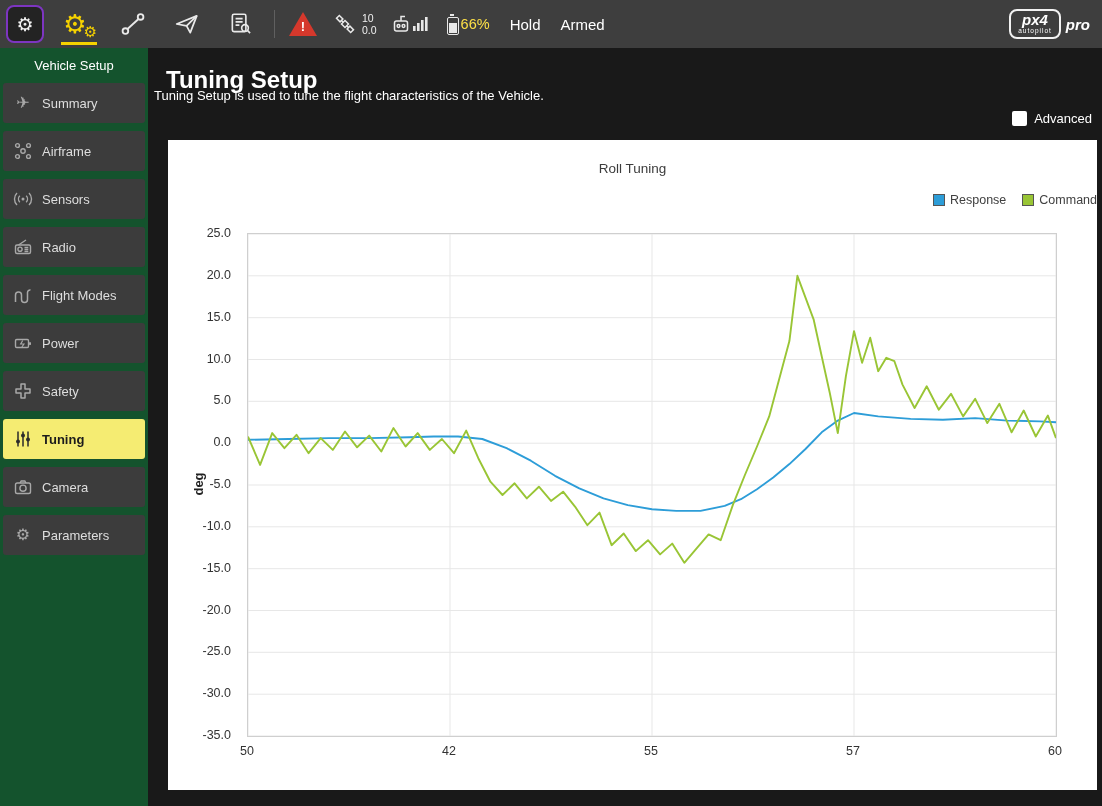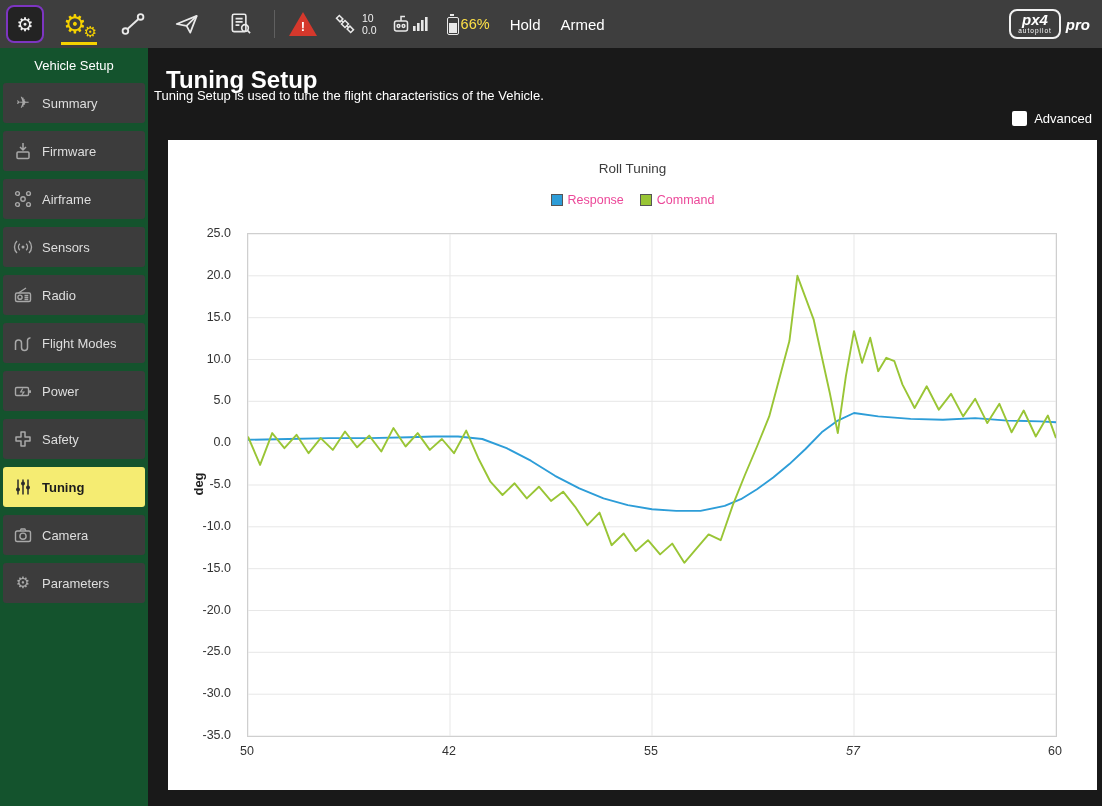--- a/index.html
+++ b/index.html
@@ -57,22 +57,22 @@
   
   .main{position:absolute;top:48px;left:148px;right:0;bottom:0}
   .page-title{position:absolute;left:6px;top:6px;margin:12px;color:#fff;font-size:24px;font-weight:bold}
   .page-subtitle{position:absolute;left:6px;top:40px;margin:0;color:#fff;font-size:13px}
   .advanced{position:absolute;top:63px;right:10px;display:flex;align-items:center;gap:7px;
     color:#fff;font-size:13px;cursor:pointer}
   .cbx{width:15px;height:15px;background:#fff;border-radius:2px;display:inline-block}
   
   .panel{position:absolute;left:20px;top:92px;width:929px;height:650px;background:#fff}
   .chart-title{position:absolute;top:21px;left:0;right:0;text-align:center;font-size:13.5px;color:#3c3c3c}
-  .legend{position:absolute;top:53px;left:0;right:0;display:flex;justify-content:center;gap:16px;
-    align-items:center;font-size:12.5px;color:#ec4899}
+  .legend{position:absolute;top:53px;left:0;right:0;display:flex;justify-content:flex-end;gap:16px;
+    align-items:center;font-size:12.5px;color:#404040}
   .legend-item{display:flex;align-items:center;gap:5px}
   .swatch{width:10px;height:10px;border:1px solid #555;display:inline-block}
   .plot{position:absolute;left:79px;top:93px;width:808px;height:502px;border:1px solid #cfcfcf;box-sizing:content-box}
   .plot svg{width:100%;height:100%;display:block}
   .yticks{position:absolute;left:0;top:93px;width:71px;height:502px}
   .yticks span{position:absolute;right:8px;transform:translateY(-50%);font-size:12.5px;color:#333;white-space:nowrap}
   .xticks{position:absolute;left:79px;top:599px;width:808px;height:18px}
   .xticks span{position:absolute;transform:translateX(-50%);top:5px;font-size:12.5px;color:#333}
   .axis-ylabel{position:absolute;left:30px;top:344px;transform:translate(-50%,-50%) rotate(-90deg);
     font-weight:bold;font-size:13px;color:#222}
@@ -177,29 +177,20 @@
 </header>
 
 <nav class="sidebar">
   <div class="side-header">Vehicle Setup</div>
 
   <div class="side-item">
     <span class="side-icon">✈</span>
     <span>Summary</span>
   </div>
 
-  <div class="side-item">
-    <span class="side-icon">
-      <svg width="20" height="20" viewBox="0 0 20 20" fill="none" stroke="currentColor" stroke-width="1.5">
-          <rect x="4" y="11" width="12" height="6.5" rx="1"></rect>
-          <path d="M10 2v6.5M7 6l3 3 3-3"></path>
-        </svg>
-    </span>
-    <span>Firmware</span>
-  </div>
 
   <div class="side-item">
     <span class="side-icon">
       <svg width="20" height="20" viewBox="0 0 20 20" fill="none" stroke="currentColor" stroke-width="1.4">
           <circle cx="4.5" cy="4.5" r="1.9"></circle>
           <circle cx="15.5" cy="4.5" r="1.9"></circle>
           <circle cx="4.5" cy="15.5" r="1.9"></circle>
           <circle cx="15.5" cy="15.5" r="1.9"></circle>
           <circle cx="10" cy="10" r="2.2"></circle>
         </svg>
@@ -346,17 +337,17 @@
             <line x1="808.0" y1="0" x2="808.0" y2="502"></line>
           </g>
           <polyline fill="none" stroke="#2d9dd8" stroke-width="1.9" stroke-linejoin="round" points="0.0,205.8 40.4,205.0 80.8,204.1 121.2,204.1 161.6,203.3 185.8,202.5 210.1,202.5 234.3,205.0 258.6,214.2 282.8,226.7 307.0,241.8 331.3,254.3 355.5,264.4 379.8,271.1 404.0,275.3 428.2,276.9 452.5,276.9 476.7,271.9 492.9,265.2 509.0,255.2 525.2,243.5 541.4,230.1 557.5,215.0 573.7,198.3 589.8,186.6 606.0,179.0 630.2,182.4 662.6,184.9 694.9,185.7 727.2,184.1 759.5,186.6 791.8,187.4 808.0,188.3"></polyline>
           <polyline fill="none" stroke="#99c535" stroke-width="1.9" stroke-linejoin="round" points="0.0,202.5 12.1,230.9 24.2,199.1 36.4,214.2 48.5,200.8 60.6,219.2 72.7,204.1 84.8,215.9 97.0,197.5 109.1,213.3 121.2,201.6 133.3,217.5 145.4,194.1 157.6,212.5 169.7,199.1 181.8,215.9 193.9,205.0 206.0,219.2 218.2,196.6 230.3,224.2 242.4,247.7 254.5,261.0 266.6,249.3 278.8,264.4 290.9,252.7 303.0,266.9 315.1,257.7 327.2,272.8 339.4,291.2 351.5,278.6 363.6,311.2 375.7,299.5 387.8,317.1 400.0,306.2 412.1,320.4 424.2,309.6 436.3,328.8 448.4,314.6 460.6,300.4 472.7,306.2 484.8,271.1 496.9,241.0 509.0,212.5 521.2,182.4 533.3,137.2 541.4,107.1 549.4,41.8 557.5,63.6 565.6,85.3 573.7,122.2 581.8,159.0 589.8,199.1 597.9,142.2 606.0,97.1 614.1,128.8 622.2,103.7 630.2,137.2 638.3,123.8 646.4,127.2 654.5,150.6 666.6,174.0 678.7,152.3 690.8,175.7 703.0,159.8 715.1,182.4 727.2,164.8 739.3,189.1 751.4,169.8 763.6,198.3 775.7,176.5 787.8,202.5 799.9,181.6 808.0,204.1"></polyline>
         </svg>
     </div>
     <div class="xticks" id="xticks">
         <span style="left: 0%;">50</span>
         <span style="left: 25%;">42</span>
         <span style="left: 50%;">55</span>
-        <span style="left: 75%; font-style: italic;">57</span>
+        <span style="left: 75%;">57</span>
         <span style="left: 100%;">60</span>
       </div>
   </div>
 </section>
 
 </body></html>

